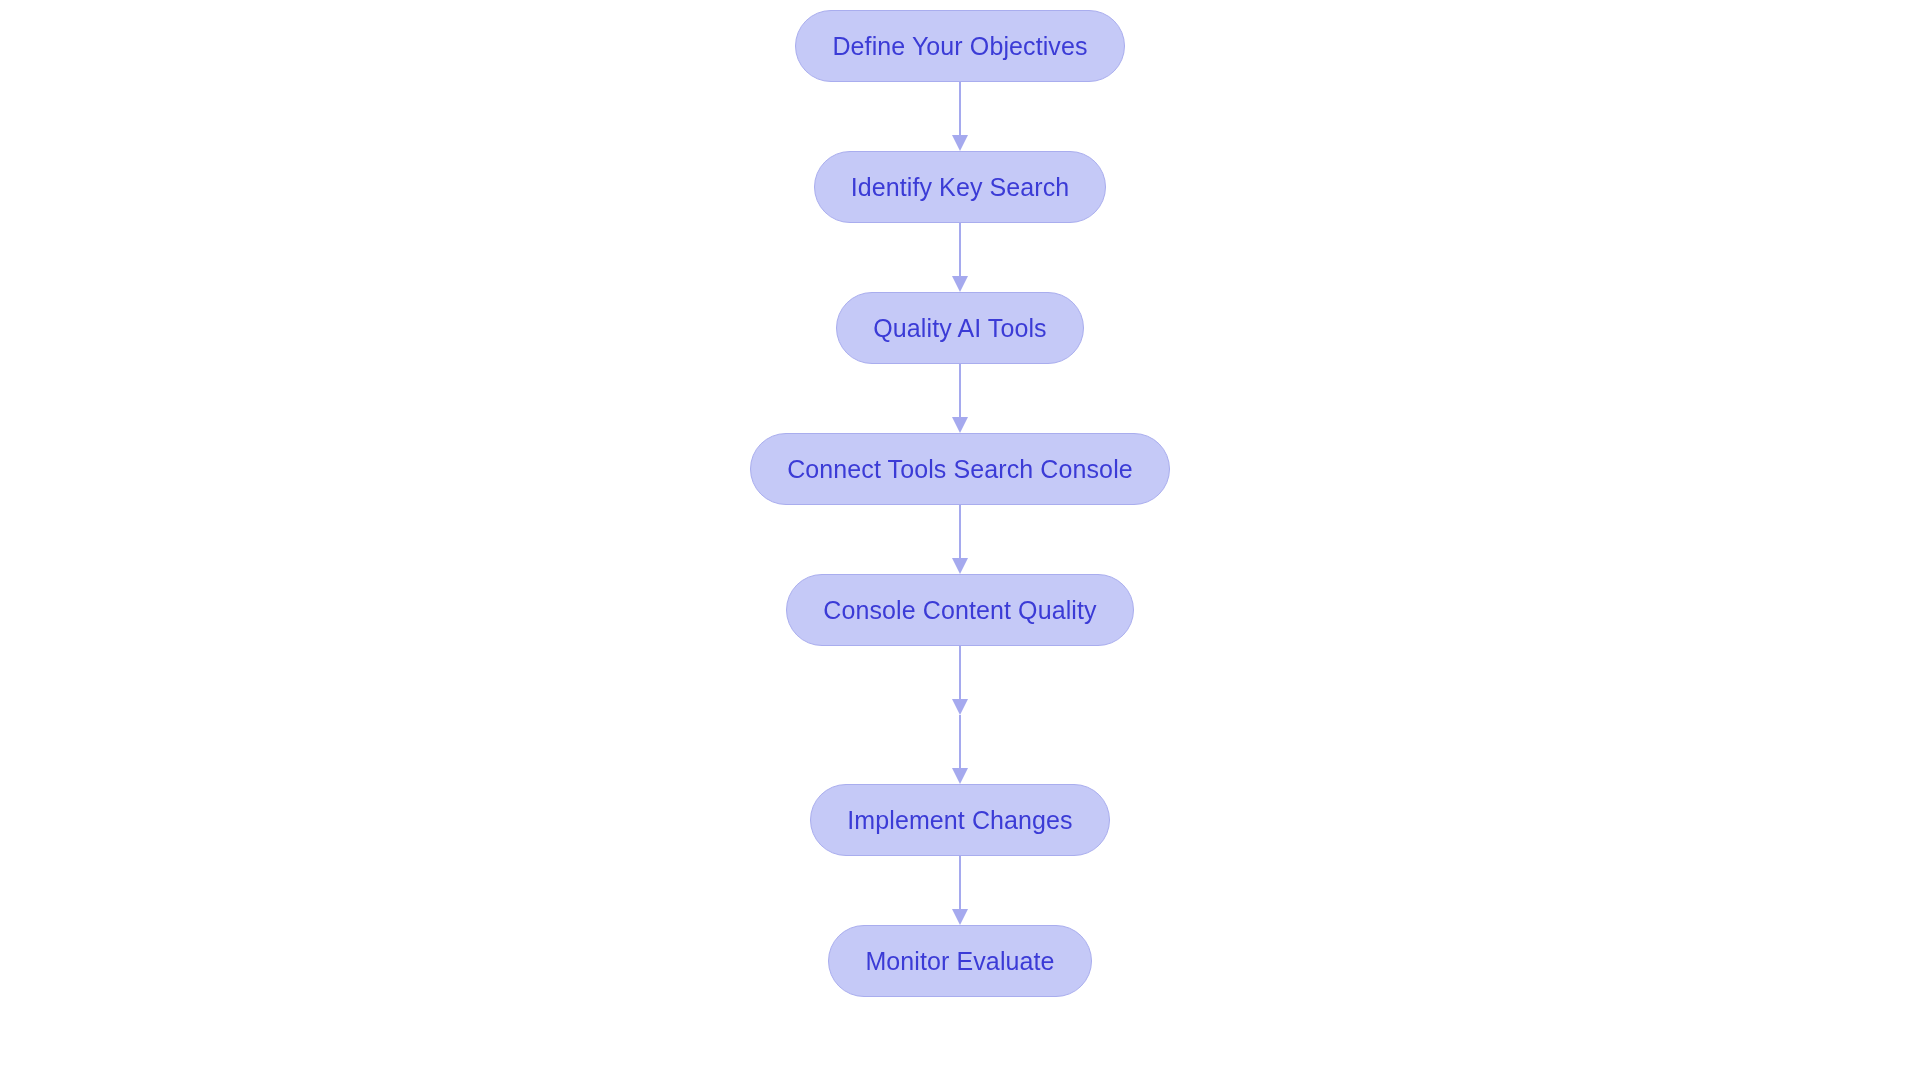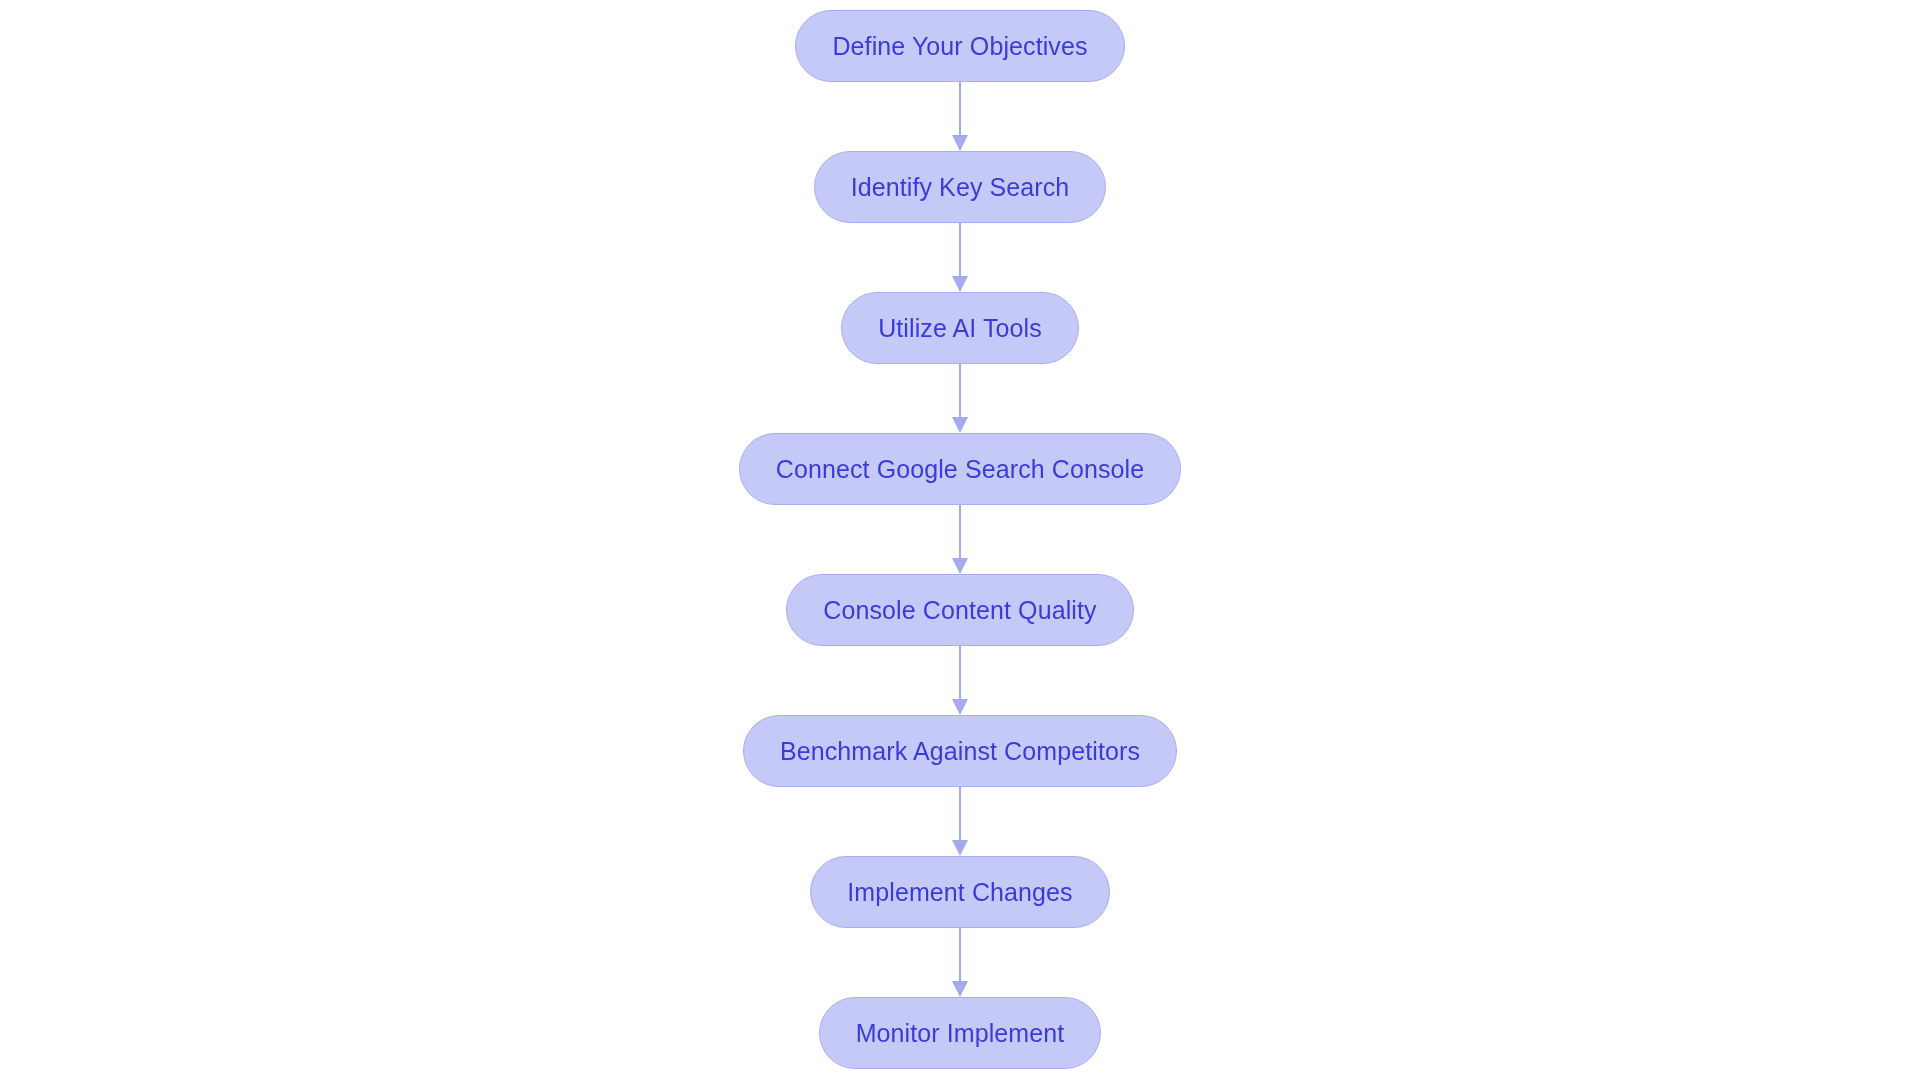--- a/index.html
+++ b/index.html
@@ -102,62 +102,59 @@
     <div class="flow-node">
       <span class="flow-node-label">Identify Key Search</span>
     </div>
 
     <div class="flow-connector">
       <div class="conn-line"></div>
       <div class="conn-head"></div>
     </div>
 
     <div class="flow-node">
-      <span class="flow-node-label">Utilize AI Tools</span>
+      <span class="flow-node-label">Quality AI Tools</span>
     </div>
 
     <div class="flow-connector">
       <div class="conn-line"></div>
       <div class="conn-head"></div>
     </div>
 
     <div class="flow-node">
-      <span class="flow-node-label">Connect Google Search Console</span>
+      <span class="flow-node-label">Connect Tools Search Console</span>
     </div>
 
     <div class="flow-connector">
       <div class="conn-line"></div>
       <div class="conn-head"></div>
     </div>
 
     <div class="flow-node">
       <span class="flow-node-label">Console Content Quality</span>
     </div>
 
     <div class="flow-connector">
       <div class="conn-line"></div>
       <div class="conn-head"></div>
     </div>
 
-    <div class="flow-node">
-      <span class="flow-node-label">Benchmark Against Competitors</span>
-    </div>
 
     <div class="flow-connector">
       <div class="conn-line"></div>
       <div class="conn-head"></div>
     </div>
 
     <div class="flow-node">
       <span class="flow-node-label">Implement Changes</span>
     </div>
 
     <div class="flow-connector">
       <div class="conn-line"></div>
       <div class="conn-head"></div>
     </div>
 
     <div class="flow-node">
-      <span class="flow-node-label">Monitor Implement</span>
+      <span class="flow-node-label">Monitor Evaluate</span>
     </div>
 
   </div>
 </div>
 
 </body></html>

